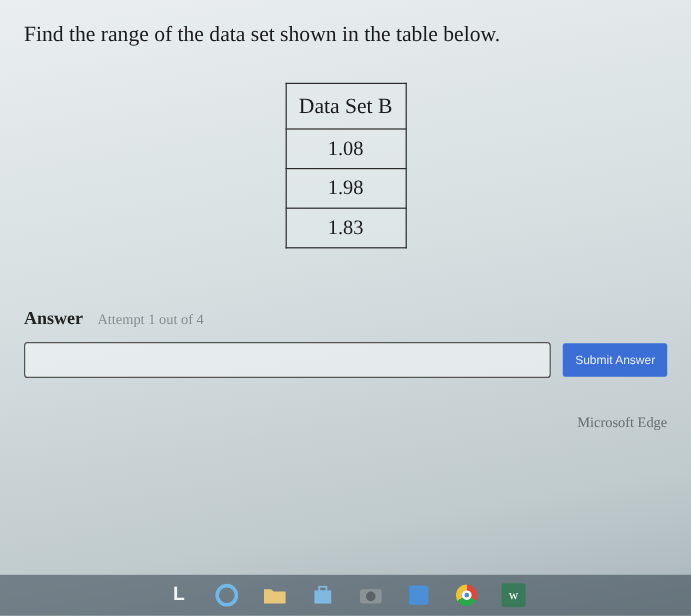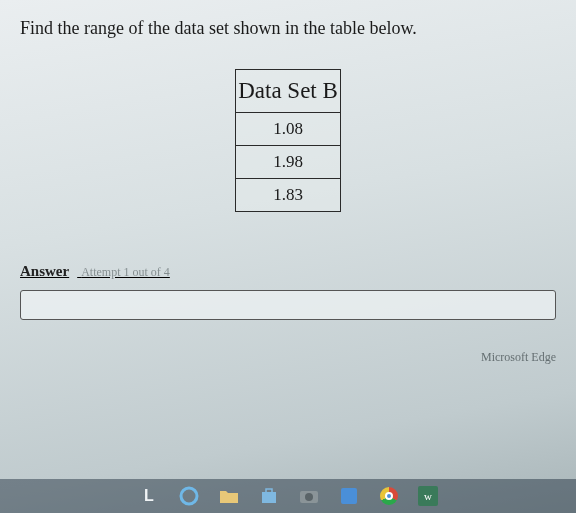--- a/index.html
+++ b/index.html
@@ -36,27 +36,26 @@
   th, td {
     border: 1.5px solid #2a2a2a;
     padding: 6px 14px;
     text-align: center;
     font-size: 17px;
     color: #1a1a1a;
     min-width: 100px;
   }
   th {
     font-weight: normal;
-    font-size: 23px;
+    font-size: 18px;
     padding: 8px 2px;
   }
   .answer-row {
     margin-top: 40px;
     margin-bottom: 10px;
-    text-decoration: underline;
   }
   .answer-label {
     font-size: 15px;
     color: #222;
     font-weight: bold;
     margin-right: 8px;
   }
   .attempt {
     font-size: 12px;
     color: rgba(80,90,92,0.6);
@@ -156,20 +155,21 @@
       </table>
   </div>
 
   <div class="answer-row">
     <span class="answer-label">Answer</span>
     <span class="attempt">Attempt 1 out of 4</span>
   </div>
 
   <div class="input-row">
     <input class="answer-input" type="text" value="" style="">
+    <button class="submit-btn">Submit Answer</button>
   </div>
 
   <div class="footer">Microsoft Edge</div>
 
   <div class="taskbar">
     <div class="tb-icon tb-start">L</div>
     <div class="tb-icon tb-edge">
       <svg width="20" height="20" viewBox="0 0 20 20">
           <circle cx="10" cy="10" r="8" fill="none" stroke="#6fb8e8" stroke-width="3"></circle>
         </svg>

